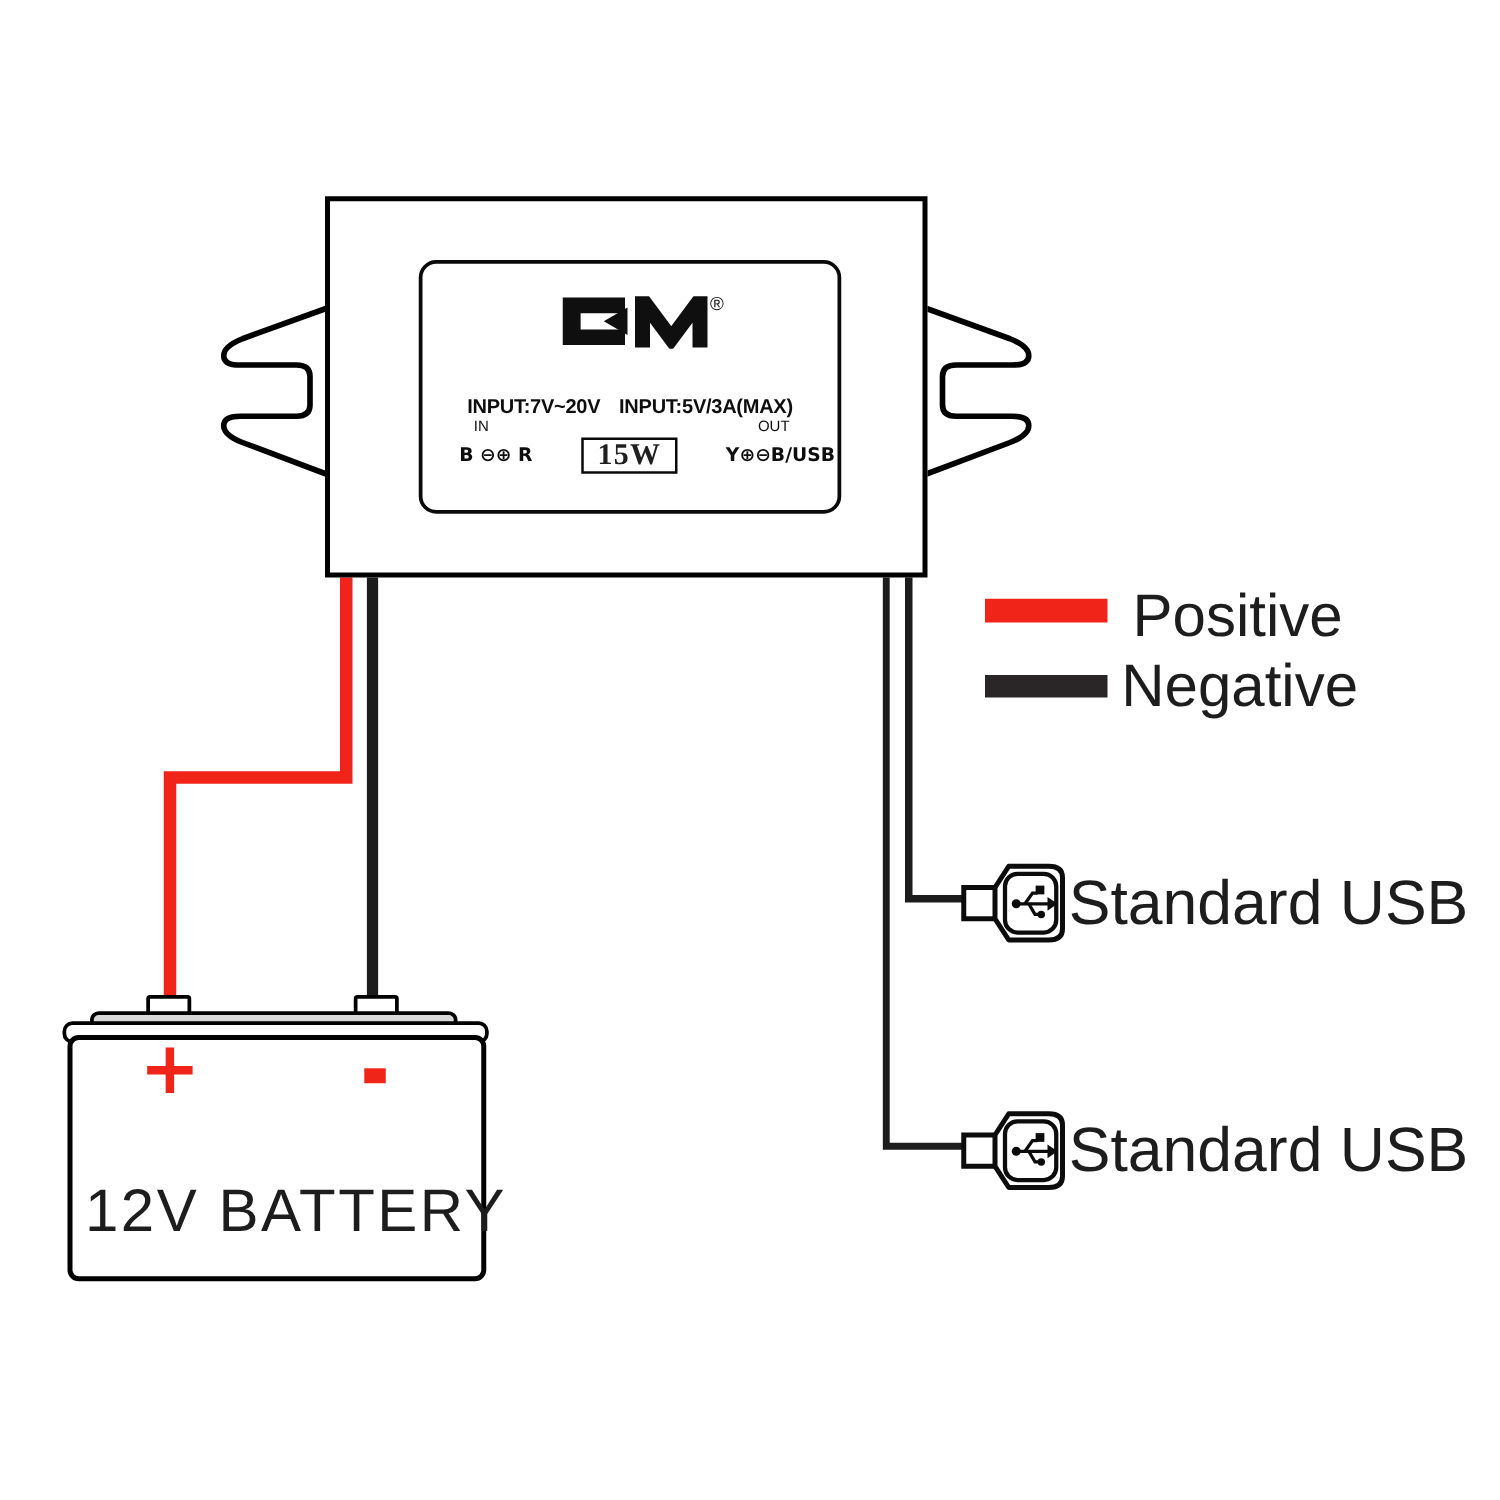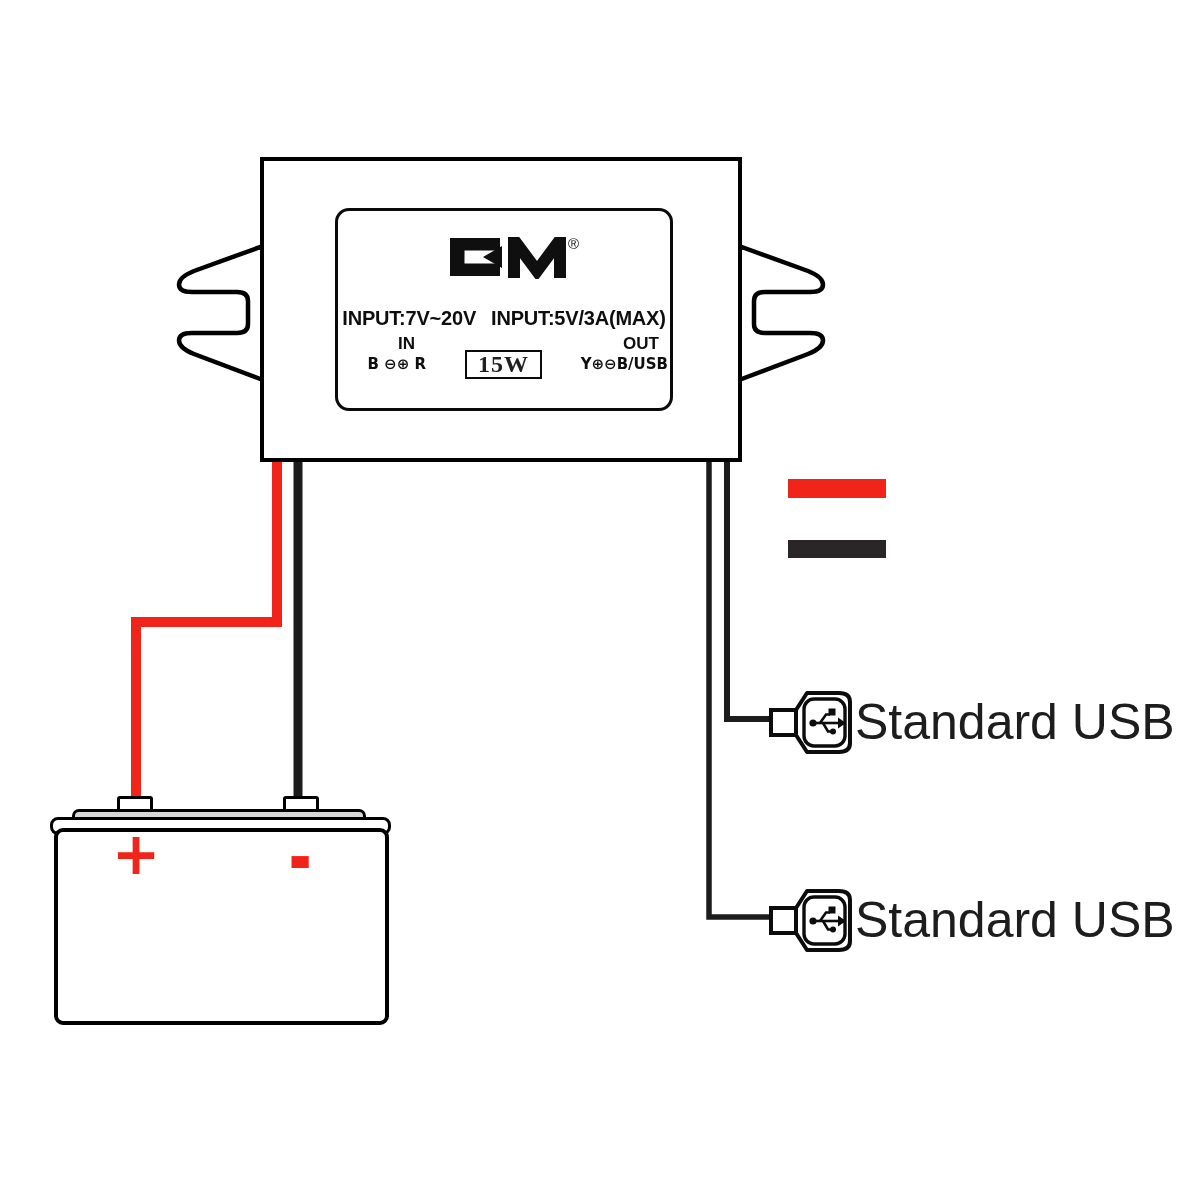--- a/index.html
+++ b/index.html
@@ -9,23 +9,23 @@
   svg{display:block;}
   #art{position:absolute;left:0;top:0;z-index:0;}
 
   
   #converter{position:absolute;left:260px;top:157px;width:482px;height:305px;
              border:4px solid #000;background:#fff;box-sizing:border-box;z-index:2;}
   #label-plate{position:absolute;left:71px;top:47px;width:338px;height:203px;
                border:3px solid #0a0a0a;border-radius:14px;box-sizing:border-box;background:#fff;}
   .plate-row{position:absolute;white-space:nowrap;color:#0e0e0e;}
   .tagline{top:86px;left:0;width:332px;text-align:center;font-size:16.5px;font-weight:700;letter-spacing:0;}
-  .specline{top:96px;left:0;width:332px;display:flex;justify-content:center;gap:15px;
-            font-size:20px;font-weight:700;letter-spacing:-0.2px;}
-  .io-label{font-size:17px;font-weight:700;text-align:right;}
+  .specline{top:106px;left:0;width:332px;display:flex;justify-content:center;gap:15px;
+            font-size:16px;font-weight:700;letter-spacing:-0.2px;}
+  .io-label{font-size:12px;font-weight:400;text-align:center;}
   .term{font-family:"DejaVu Sans",sans-serif;font-size:15px;font-weight:700;text-align:right;}
   .badge{position:absolute;left:127px;top:139px;width:77px;height:29px;border:2.5px solid #0a0a0a;
          box-sizing:border-box;display:flex;align-items:center;justify-content:center;
          font-family:"Liberation Serif",serif;font-size:24px;font-weight:700;letter-spacing:1px;text-align:right;}
   .reg{position:absolute;left:230px;top:24px;font-size:15px;font-weight:400;color:#0e0e0e;}
 
   
   .swatch{position:absolute;z-index:3;}
   .swatch.pos{left:788px;top:479px;width:98px;height:19px;background:#f02418;}
   .swatch.neg{left:788px;top:540px;width:98px;height:18px;background:#2a2627;}
@@ -104,28 +104,31 @@
       <div class="plate-row io-label" style="left:17px;top:123px;width:60px;">IN</div>
       <div class="plate-row io-label" style="left:241px;top:123px;width:80px;">OUT</div>
 
       <div class="plate-row term" style="left:8px;top:144px;width:80px;">B ⊖⊕ R</div>
       <div class="badge">15W</div>
       <div class="plate-row term" style="left:222px;top:144px;width:108px;">Y⊕⊖B/USB</div>
     </div>
   </div>
 
   <div class="swatch pos"></div>
+  <div class="legend-text" style="left:906px;top:468px;">Positive</div>
   <div class="swatch neg"></div>
+  <div class="legend-text" style="left:897px;top:524px;">Negative</div>
 
   <div class="big usb-label" style="left:855px;top:696px;">Standard USB</div>
   <div class="big usb-label" style="left:855px;top:894px;">Standard USB</div>
 
   <div class="bat" id="bat-term-l"></div>
   <div class="bat" id="bat-term-r"></div>
   <div class="bat" id="bat-slab-gray"></div>
   <div class="bat" id="bat-slab-white"></div>
   <div class="bat" id="bat-body"></div>
 
   <div class="bat-mark" id="bat-plus">+</div>
   <div class="bat-mark" id="bat-minus">-</div>
 
+  <div class="abs" id="bat-name">12V BATTERY</div>
 
 </div>
 
 </body></html>

